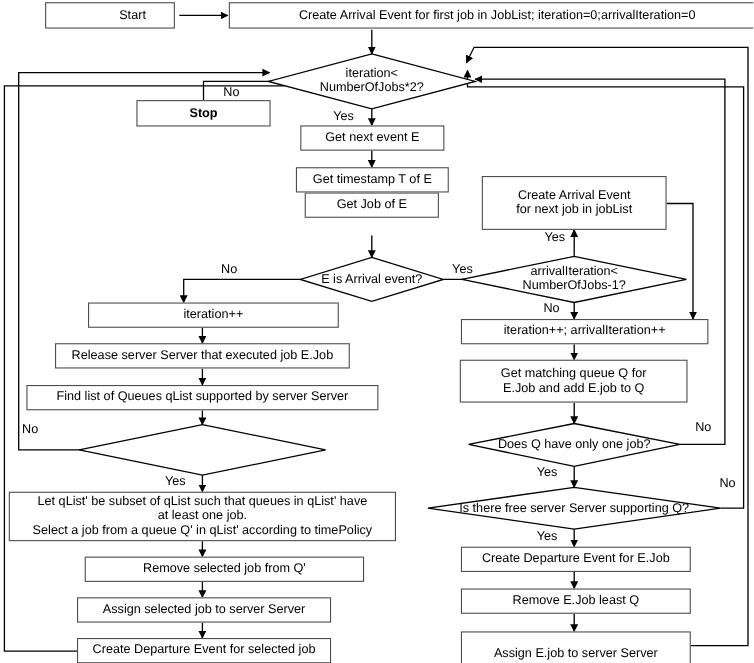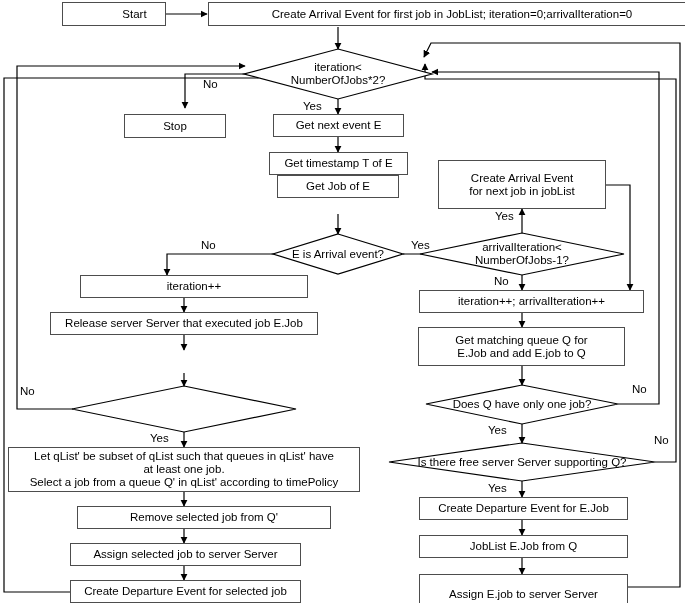--- a/index.html
+++ b/index.html
@@ -141,50 +141,51 @@
     <g fill="#ffffff" stroke="#000000" stroke-width="1.2">
       <polygon points="338,49 432,74 338,99 244,74"></polygon>
       <polygon points="338,234 403,254 338,274 273,254"></polygon>
       <polygon points="522,233 624,254 522,275 420,254"></polygon>
       <polygon points="522,385 618,404 522,424 426,404"></polygon>
       <polygon points="522,443 655,462 522,481 389,462"></polygon>
       <polygon points="184,386 296,409 184,432 72,409"></polygon>
     </g>
   </svg>
 
-  <div class="node box" style="left:62px; top:2px; width:104px; height:24px;padding-left:41px;">Start</div>
+  <div class="node box" style="left:41px; top:2px; width:118px; height:24px;padding-left:41px;">Start</div>
 
   <div class="node box" style="left:208px; top:2px; width:488px; height:24px;">Create Arrival Event for first job in JobList; iteration=0;arrivalIteration=0</div>
 
-  <div class="node box" style="left:124px; top:114px; width:102px; height:24px;">Stop</div>
+  <div class="node box" style="left:124px; top:91px; width:122px; height:24px;font-weight:bold;">Stop</div>
 
   <div class="node box" style="left:273px; top:114px; width:131px; height:23px;">Get next event E</div>
 
   <div class="node box" style="left:269px; top:152px; width:139px; height:23px;">Get timestamp T of E</div>
 
   <div class="node box" style="left:277px; top:175px; width:122px; height:23px;">Get Job of E</div>
 
   <div class="node box" style="left:438px; top:160px; width:168px; height:49px;">Create Arrival Event
 for next job in jobList</div>
 
   <div class="node box" style="left:419px; top:290px; width:225px; height:23px;">iteration++; arrivalIteration++</div>
 
   <div class="node box" style="left:418px; top:327px; width:207px; height:39px;">Get matching queue Q for
 E.Job and add E.job to Q</div>
 
   <div class="node box" style="left:419px; top:497px; width:209px; height:23px;">Create Departure Event for E.Job</div>
 
-  <div class="node box" style="left:419px; top:535px; width:209px; height:23px;">JobList E.Job from Q</div>
+  <div class="node box" style="left:419px; top:535px; width:209px; height:23px;">Remove E.Job least Q</div>
 
   <div class="node box" style="left:419px; top:574px; width:209px; height:41px;">Assign E.job to server Server</div>
 
   <div class="node box" style="left:80px; top:275px; width:228px; height:23px;">iteration++</div>
 
   <div class="node box" style="left:50px; top:312px; width:268px; height:23px;">Release server Server that executed job E.Job</div>
 
+  <div class="node box" style="left:24px; top:350px; width:320px; height:23px;">Find list of Queues qList supported by server Server</div>
 
   <div class="node box" style="left:8px; top:447px; width:352px; height:45px; line-height:1.15;">Let qList' be subset of qList such that queues in qList' have
 at least one job.
 Select a job from a queue Q' in qList' according to timePolicy</div>
 
   <div class="node box" style="left:77px; top:506px; width:254px; height:23px;">Remove selected job from Q'</div>
 
   <div class="node box" style="left:70px; top:543px; width:231px; height:23px;">Assign selected job to server Server</div>
 
   <div class="node box" style="left:70px; top:580px; width:231px; height:23px;text-align:center;">Create Departure Event for selected job</div>

